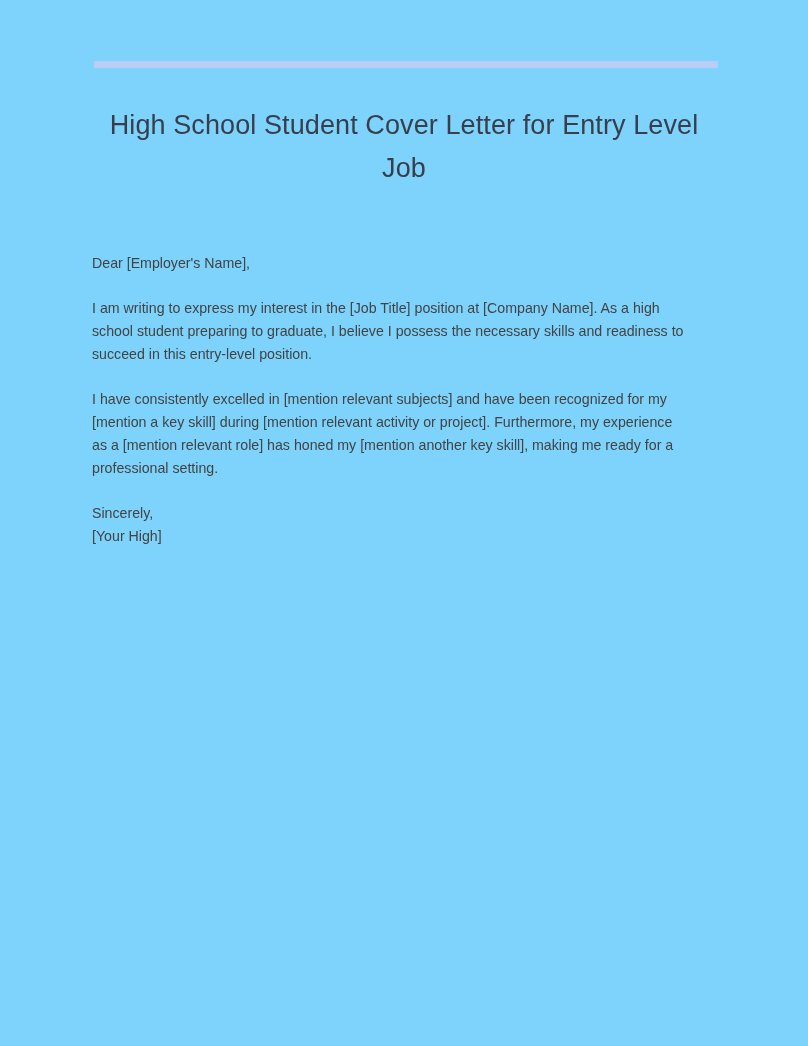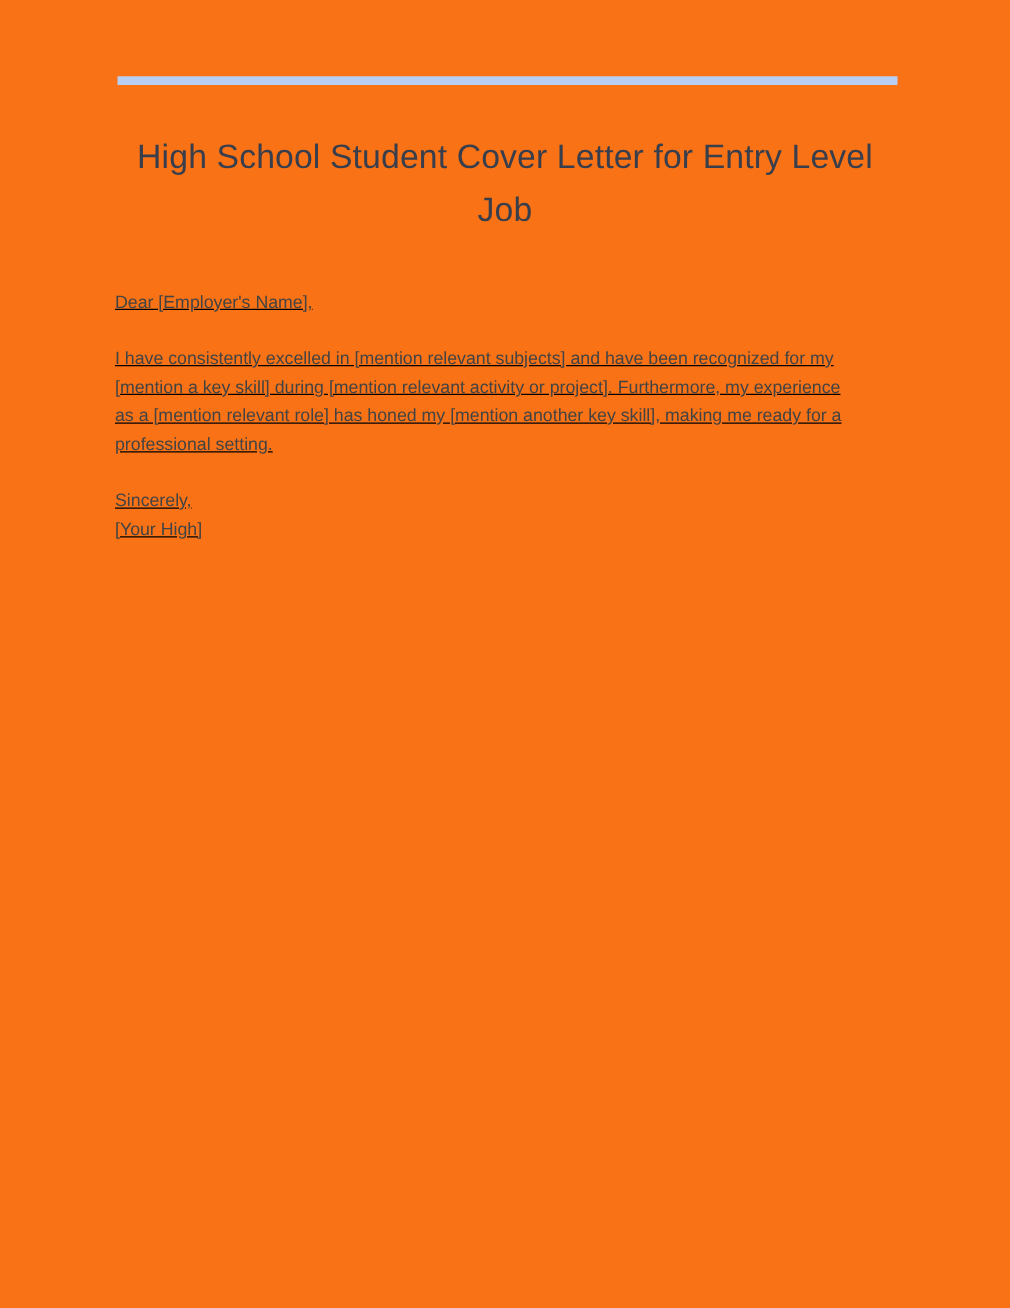--- a/index.html
+++ b/index.html
@@ -10,21 +10,21 @@
   body {
     width: 808px;
     height: 1046px;
     font-family: "Liberation Sans", sans-serif;
     -webkit-font-smoothing: antialiased;
   }
   .page {
     position: relative;
     width: 808px;
     height: 1046px;
-    background: #f97316;
+    background: #7dd3fc;
     overflow: hidden;
   }
   .accent-bar {
     position: absolute;
     left: 94px;
     top: 61px;
     width: 624px;
     height: 7px;
     background: #b9cef4;
   }
@@ -38,23 +38,22 @@
     font-family: "Liberation Sans", sans-serif;
     font-size: 27px;
     font-weight: 400;
     line-height: 43px;
     color: #383e4b;
     letter-spacing: 0.1px;
   }
   .letter-body {
     position: absolute;
     left: 92px;
-    top: 231px;
+    top: 252px;
     width: 596px;
-    text-decoration: underline;
   }
   .letter-body p {
     margin: 0 0 22px 0;
     font-family: "Liberation Sans", sans-serif;
     font-size: 14.2px;
     line-height: 23px;
     color: #434343;
     text-align: left;
   }
   .letter-body p:last-child {
@@ -70,20 +69,21 @@
 <div class="page">
 
   <div class="accent-bar"></div>
 
   <h1 class="doc-title">High School Student Cover Letter for Entry Level Job</h1>
 
   <div class="letter-body">
 
     <p>Dear [Employer's Name],</p>
 
+    <p>I am writing to express my interest in the [Job Title] position at [Company Name]. As a high school student preparing to graduate, I believe I possess the necessary skills and readiness to succeed in this entry-level position.</p>
 
     <p>I have consistently excelled in [mention relevant subjects] and have been recognized for my [mention a key skill] during [mention relevant activity or project]. Furthermore, my experience as a [mention relevant role] has honed my [mention another key skill], making me ready for a professional setting.</p>
 
 
     <p>
       <span class="closing-line">Sincerely,</span>
       <span class="closing-line">[Your High]</span>
     </p>
 
   </div>

